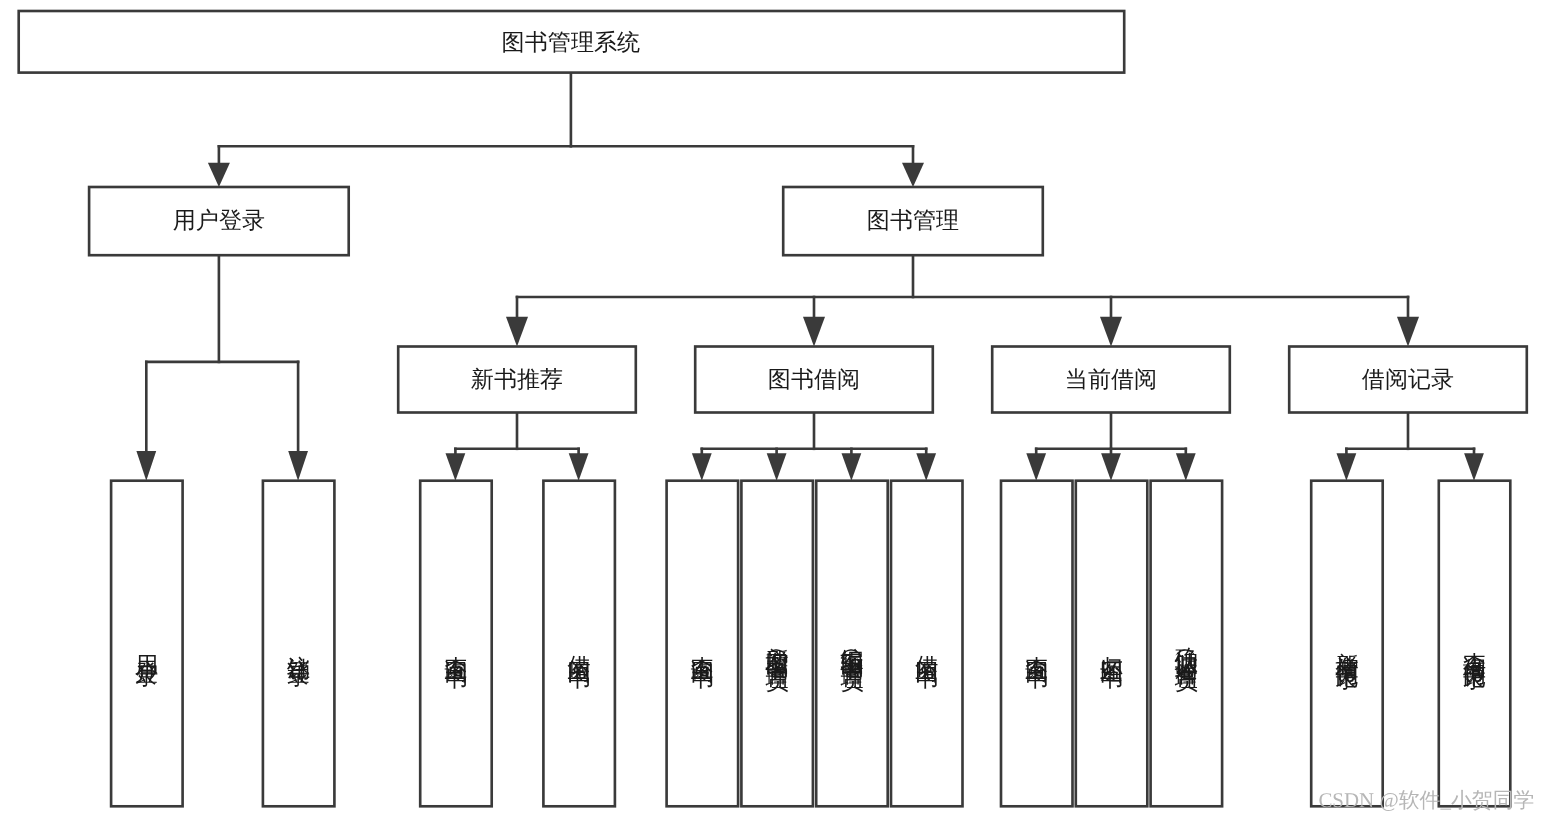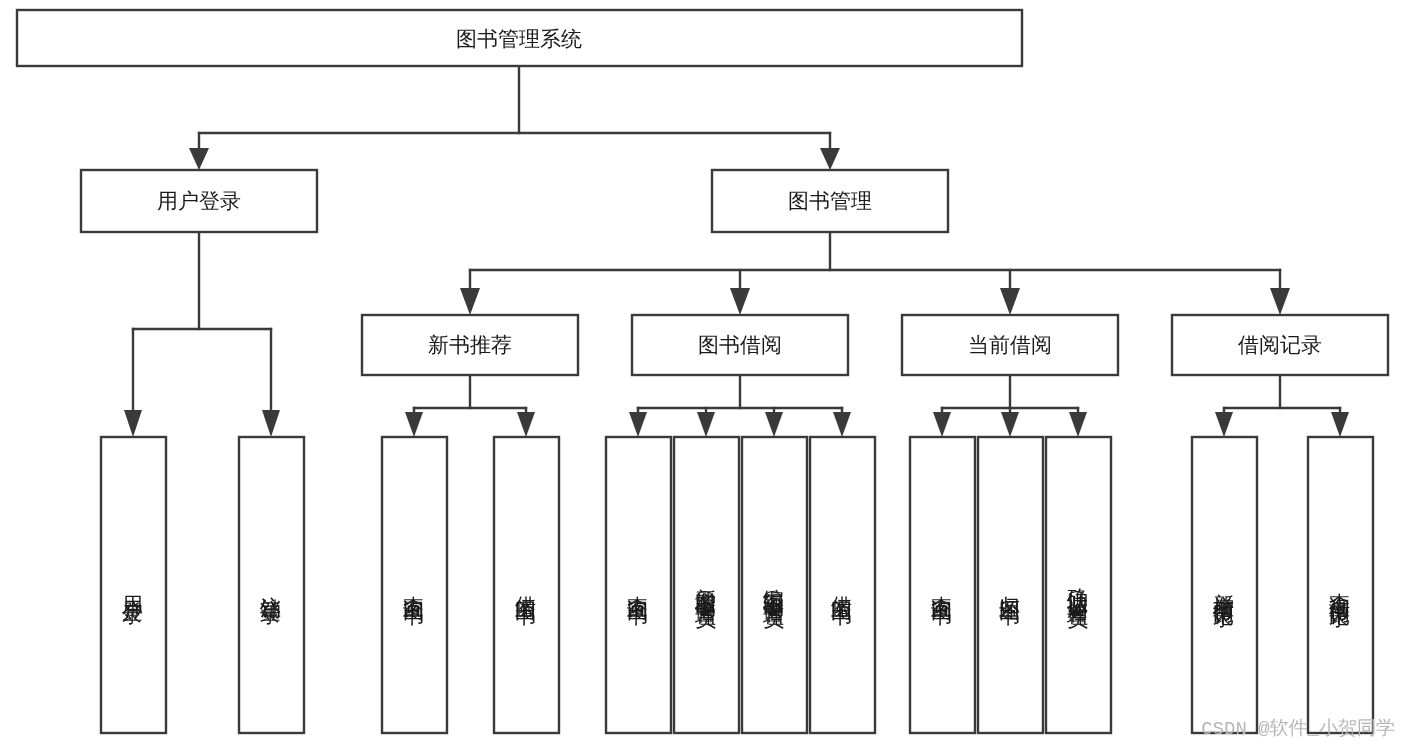--- a/index.html
+++ b/index.html
@@ -54,21 +54,21 @@
     fill: #1a1a1a;
     writing-mode: vertical-rl;
     text-orientation: upright;
     letter-spacing: 3px;
     text-anchor: middle;
   }
   .watermark {
     position: absolute;
     right: 10px;
     bottom: 6px;
-    font-family: Liberation Mono, monospace;
+    font-family: Liberation Serif, serif;
     font-size: 19px;
     color: #b6b6b6;
     white-space: nowrap;
     user-select: none;
   }
 </style>
 </head>
 <body>
 
 <div id="diagram-root">

